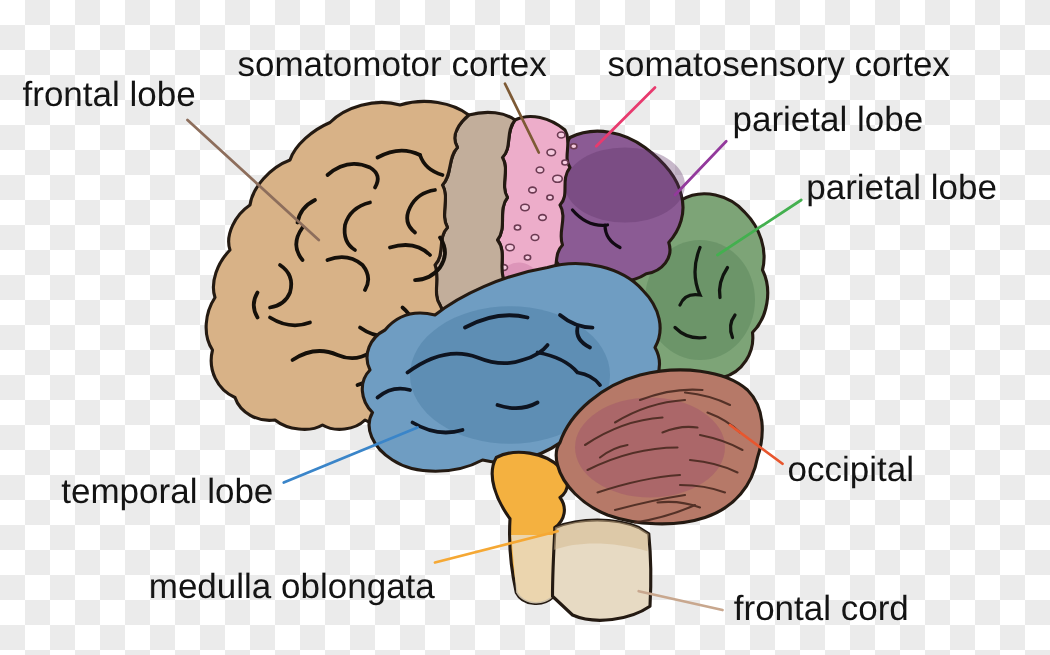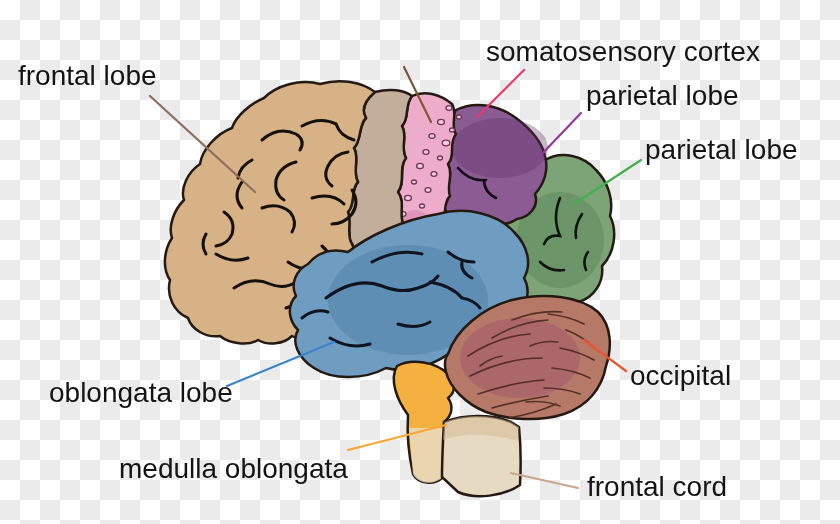--- a/index.html
+++ b/index.html
@@ -193,28 +193,29 @@
       <line x1="641" y1="160" x2="574" y2="204" stroke="#43b04f"></line>
       <line x1="227" y1="386" x2="334" y2="342" stroke="#3a85c9"></line>
       <line x1="348" y1="450" x2="446" y2="425" stroke="#f5a834"></line>
       <line x1="584" y1="340" x2="626" y2="371" stroke="#e8562e"></line>
       <line x1="511" y1="473" x2="578" y2="488" stroke="#c8a78e"></line>
     </g>
   </svg>
 
   <div class="lbl" style="left:18px;top:61px">frontal lobe</div>
 
+  <div class="lbl" style="left:190px;top:37px">somatomotor cortex</div>
 
   <div class="lbl" style="left:586px;top:81px">parietal lobe</div>
 
   <div class="lbl" style="left:486px;top:37px">somatosensory cortex</div>
 
   <div class="lbl" style="left:645px;top:135px">parietal lobe</div>
 
   <div class="lbl" style="left:630px;top:361px">occipital</div>
 
-  <div class="lbl" style="left:49px;top:378px">oblongata lobe</div>
+  <div class="lbl" style="left:49px;top:378px">temporal lobe</div>
 
   <div class="lbl" style="left:119px;top:454px">medulla oblongata</div>
 
   <div class="lbl" style="left:587px;top:472px">frontal cord</div>
 
 </div>
 
 </body></html>

